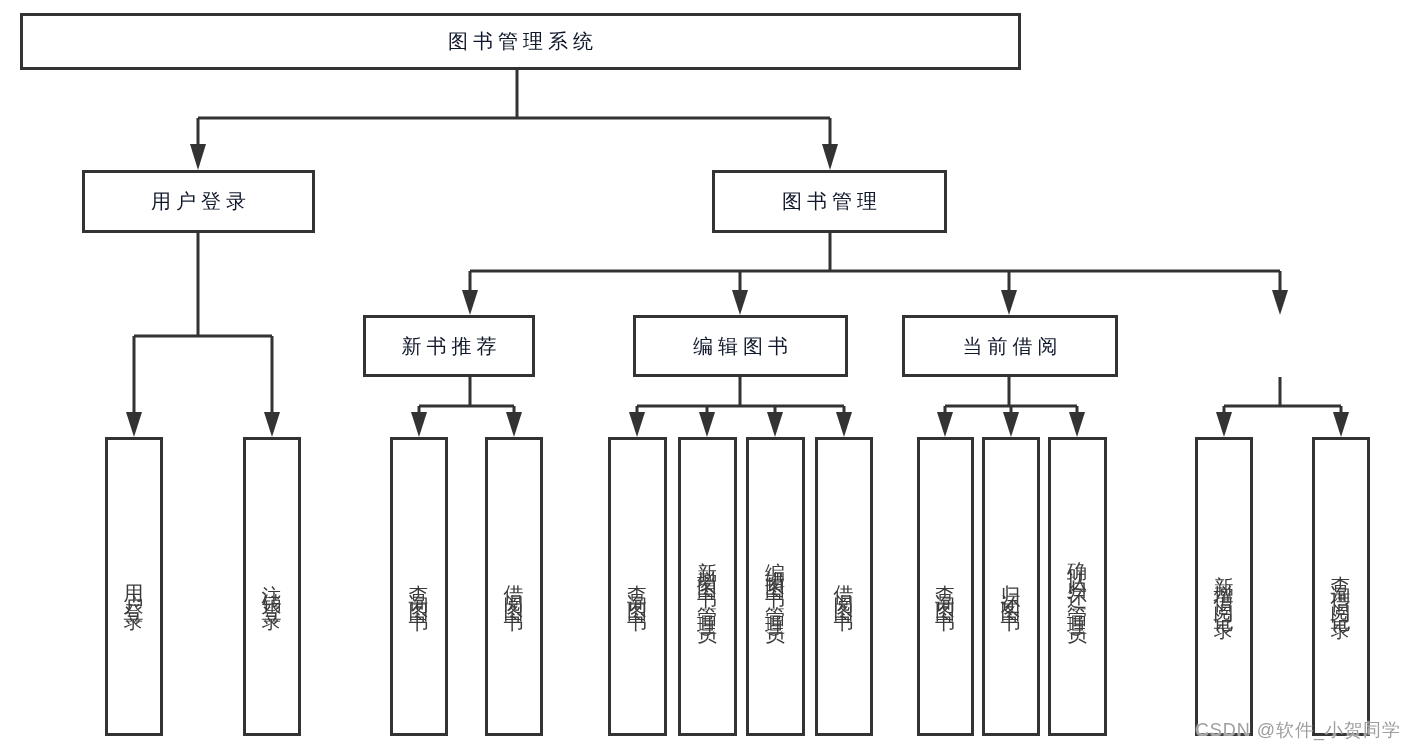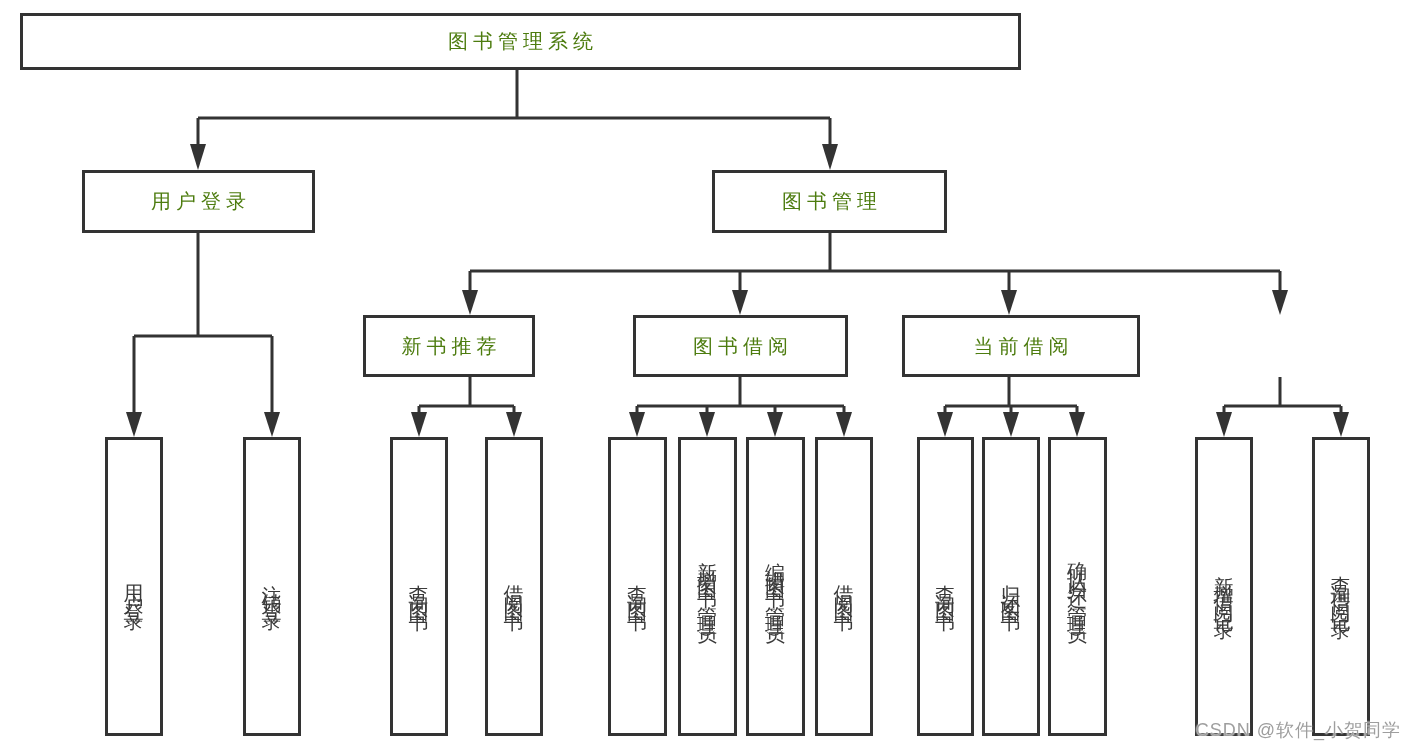--- a/index.html
+++ b/index.html
@@ -16,21 +16,21 @@
     position: absolute;
     box-sizing: border-box;
     background: #ffffff;
     border: 3px solid #333333;
     display: flex;
     align-items: center;
     justify-content: center;
   }
   .node .h-label {
     font-size: 20px;
-    color: #4d7c0f;
+    color: #0f172a;
     letter-spacing: 5px;
     text-indent: 5px;
     white-space: nowrap;
   }
   .node .v-label {
     writing-mode: vertical-rl;
     text-orientation: mixed;
     font-size: 20px;
     color: #3a3a3a;
     letter-spacing: 9px;
@@ -100,23 +100,23 @@
     <span class="h-label">用户登录</span>
   </div>
   <div class="node" style="left:712px; top:170px; width:235px; height:63px;">
     <span class="h-label">图书管理</span>
   </div>
 
   <div class="node" style="left:363px; top:315px; width:172px; height:62px;">
     <span class="h-label">新书推荐</span>
   </div>
   <div class="node" style="left:633px; top:315px; width:215px; height:62px;">
-    <span class="h-label">图书借阅</span>
+    <span class="h-label">编辑图书</span>
   </div>
-  <div class="node" style="left:902px; top:315px; width:238px; height:62px;">
+  <div class="node" style="left:902px; top:315px; width:216px; height:62px;">
     <span class="h-label">当前借阅</span>
   </div>
 
   <div class="node" style="left:105px; top:437px; width:58px; height:299px;">
     <span class="v-label">用户登录</span>
   </div>
   <div class="node" style="left:243px; top:437px; width:58px; height:299px;">
     <span class="v-label">注销登录</span>
   </div>
 

